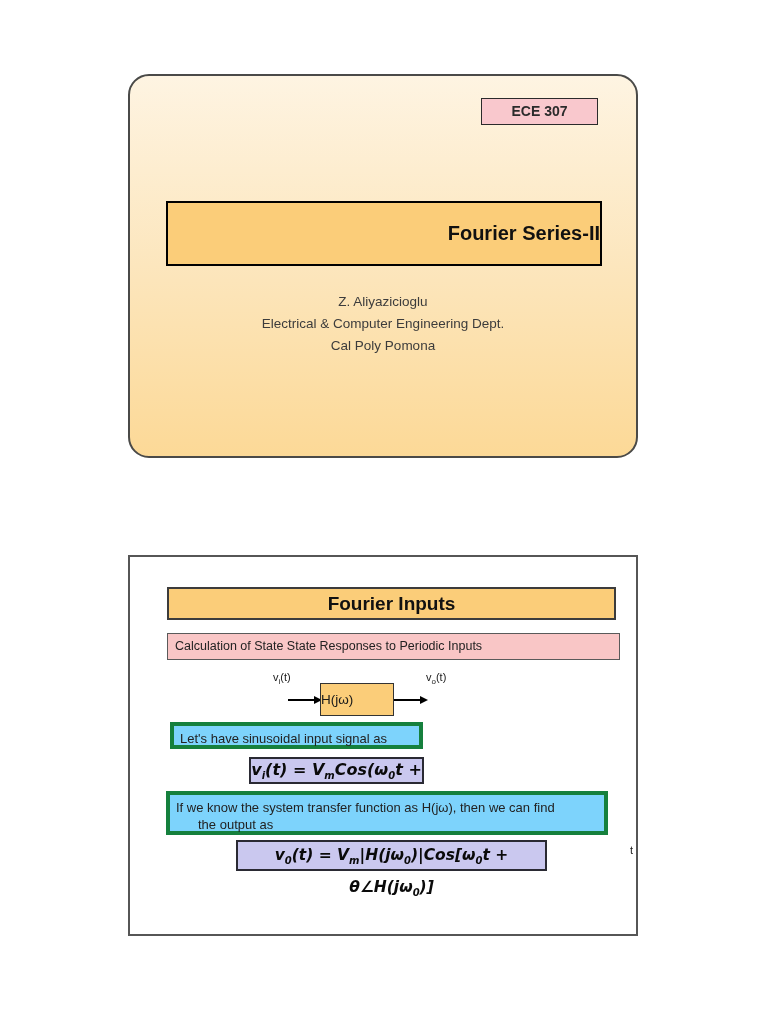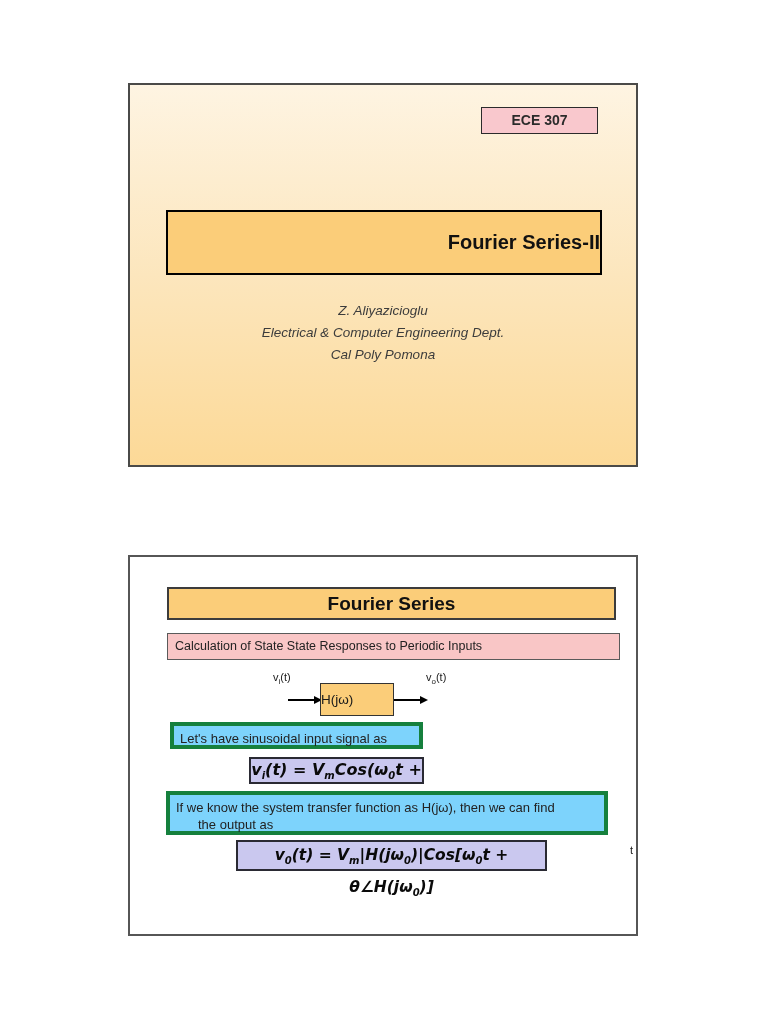--- a/index.html
+++ b/index.html
@@ -1,34 +1,34 @@
 <!DOCTYPE html>
 <html><head>
 <meta charset="utf-8">
 <style>
   * { margin:0; padding:0; box-sizing:border-box; }
   html,body { width:768px; height:1024px; background:#ffffff;
               font-family:"Liberation Sans", sans-serif; }
   .page { position:relative; width:768px; height:1024px; background:#ffffff; overflow:hidden; }
 
   .slide { position:absolute; left:128px; width:510px; border:2px solid #4a4a48; }
-  .slide1 { top:83px; height:384px;
-            background:linear-gradient(180deg,#fef4e2 0%, #fce6bd 50%, #fcd997 100%); }
+  .slide1 { top:74px; height:384px;
+            background:linear-gradient(180deg,#fef4e2 0%, #fce6bd 50%, #fcd997 100%);border-radius:21px; }
   .slide2 { top:555px; height:381px; background:#ffffff; border-color:#565656; }
 
   
   .ece-box { position:absolute; left:351px; top:22px; width:117px; height:27px;
              background:#f9c8cd; border:1px solid #2b2b2b; text-align:center;
              font-weight:bold; font-size:14px; line-height:25px; color:#2b2b2b; }
   .title-box1 { position:absolute; left:36px; top:125px; width:436px; height:65px;
                 background:#fbcd79; border:2px solid #000000; text-align:center; }
   .title-box1 h1 { font-size:20px; font-weight:bold; color:#111; line-height:61px;text-align:right; }
   .authors { position:absolute; left:0; top:215px; width:100%; text-align:center;
              font-size:13.5px; color:#3c3c3c; }
-  .authors div { line-height:22px;font-style:italic; }
+  .authors div { line-height:22px; }
 
   
   .title-box2 { position:absolute; left:37px; top:30px; width:449px; height:33px;
                 background:#fbcd79; border:2px solid #3c3c3c; text-align:center; }
   .title-box2 h2 { font-size:19px; font-weight:bold; color:#111; line-height:29px; }
   .pink-bar { position:absolute; left:37px; top:76px; width:453px; height:27px;
               background:#f9c6c6; border:1px solid #5a5a5a; font-size:12.5px;
               line-height:25px; padding-left:7px; color:#222; }
 
   .dg-label { position:absolute; font-size:11px; color:#1a1a1a; }
@@ -74,21 +74,21 @@
     </div>
     <div class="authors">
       <div>Z. Aliyazicioglu</div>
       <div>Electrical &amp; Computer Engineering Dept.</div>
       <div>Cal Poly Pomona</div>
     </div>
   </section>
 
   <section class="slide slide2">
     <div class="title-box2">
-      <h2>Fourier Series</h2>
+      <h2>Fourier Inputs</h2>
     </div>
     <div class="pink-bar">
       <span>Calculation of State State Responses to Periodic Inputs</span>
     </div>
 
     <div class="dg-label lbl-vi">v<sub>i</sub>(t)</div>
     <div class="arrow arrow-in"></div>
     <div class="h-box">
       <span>H(jω)</span>
     </div>

